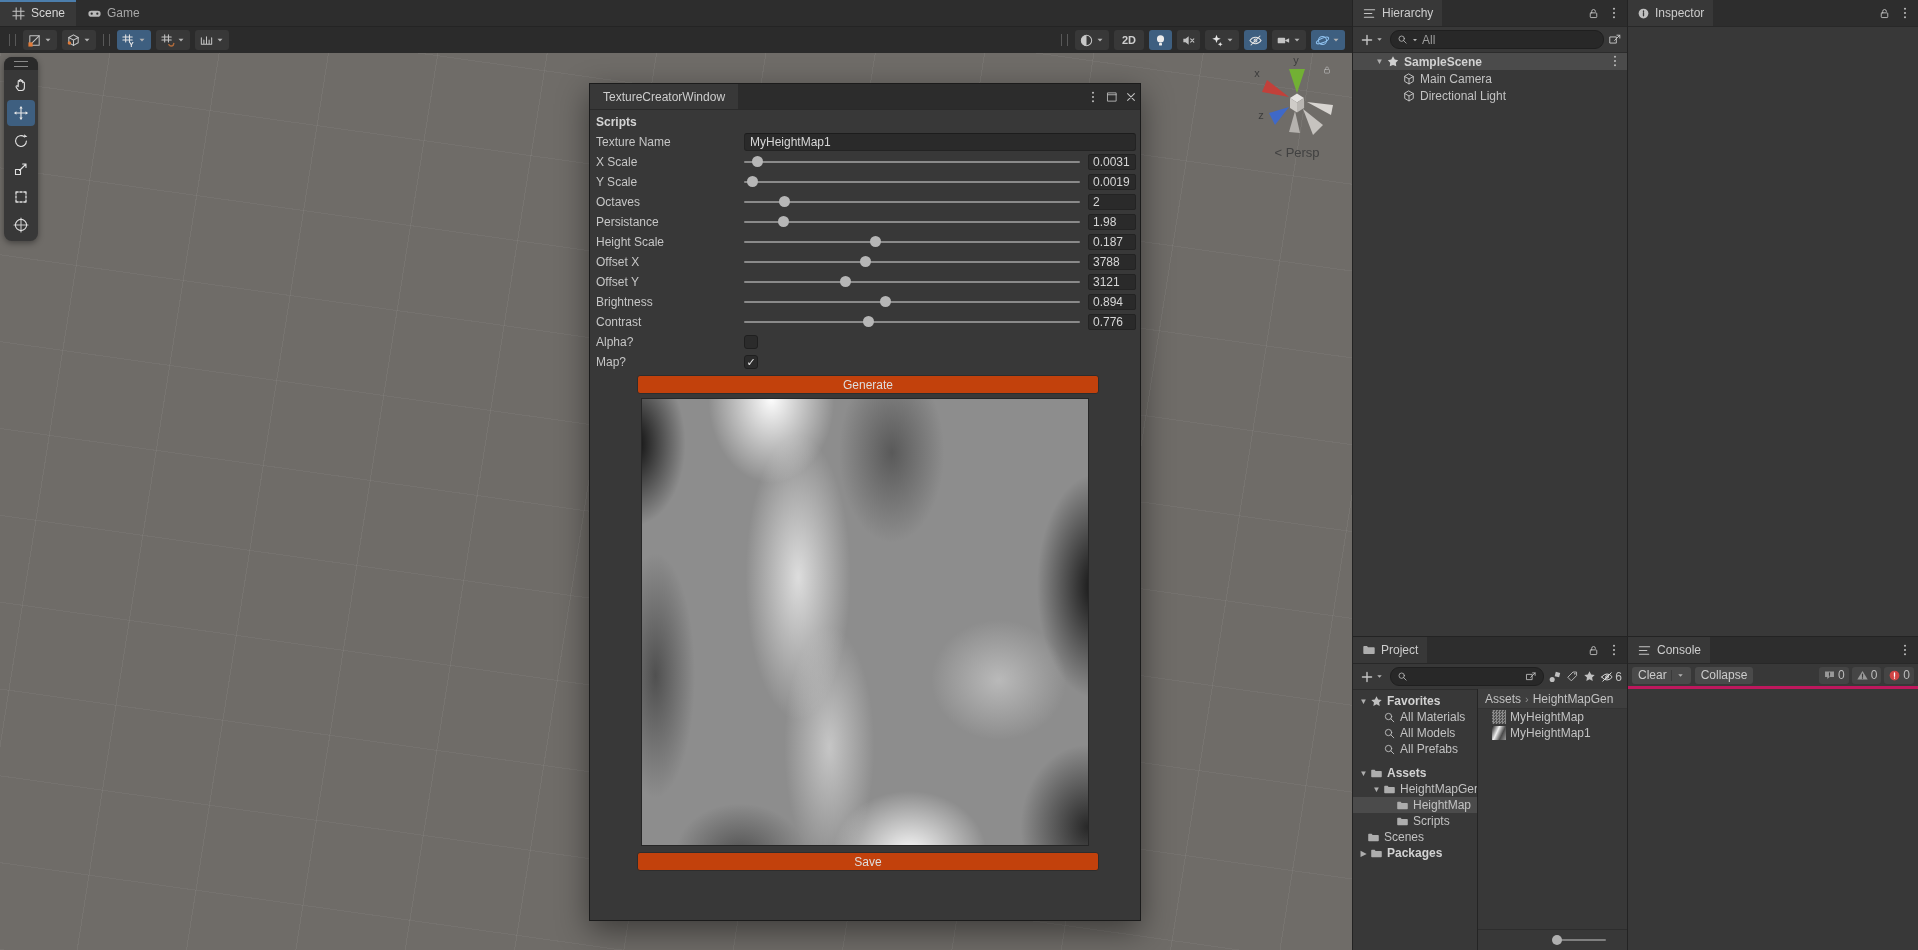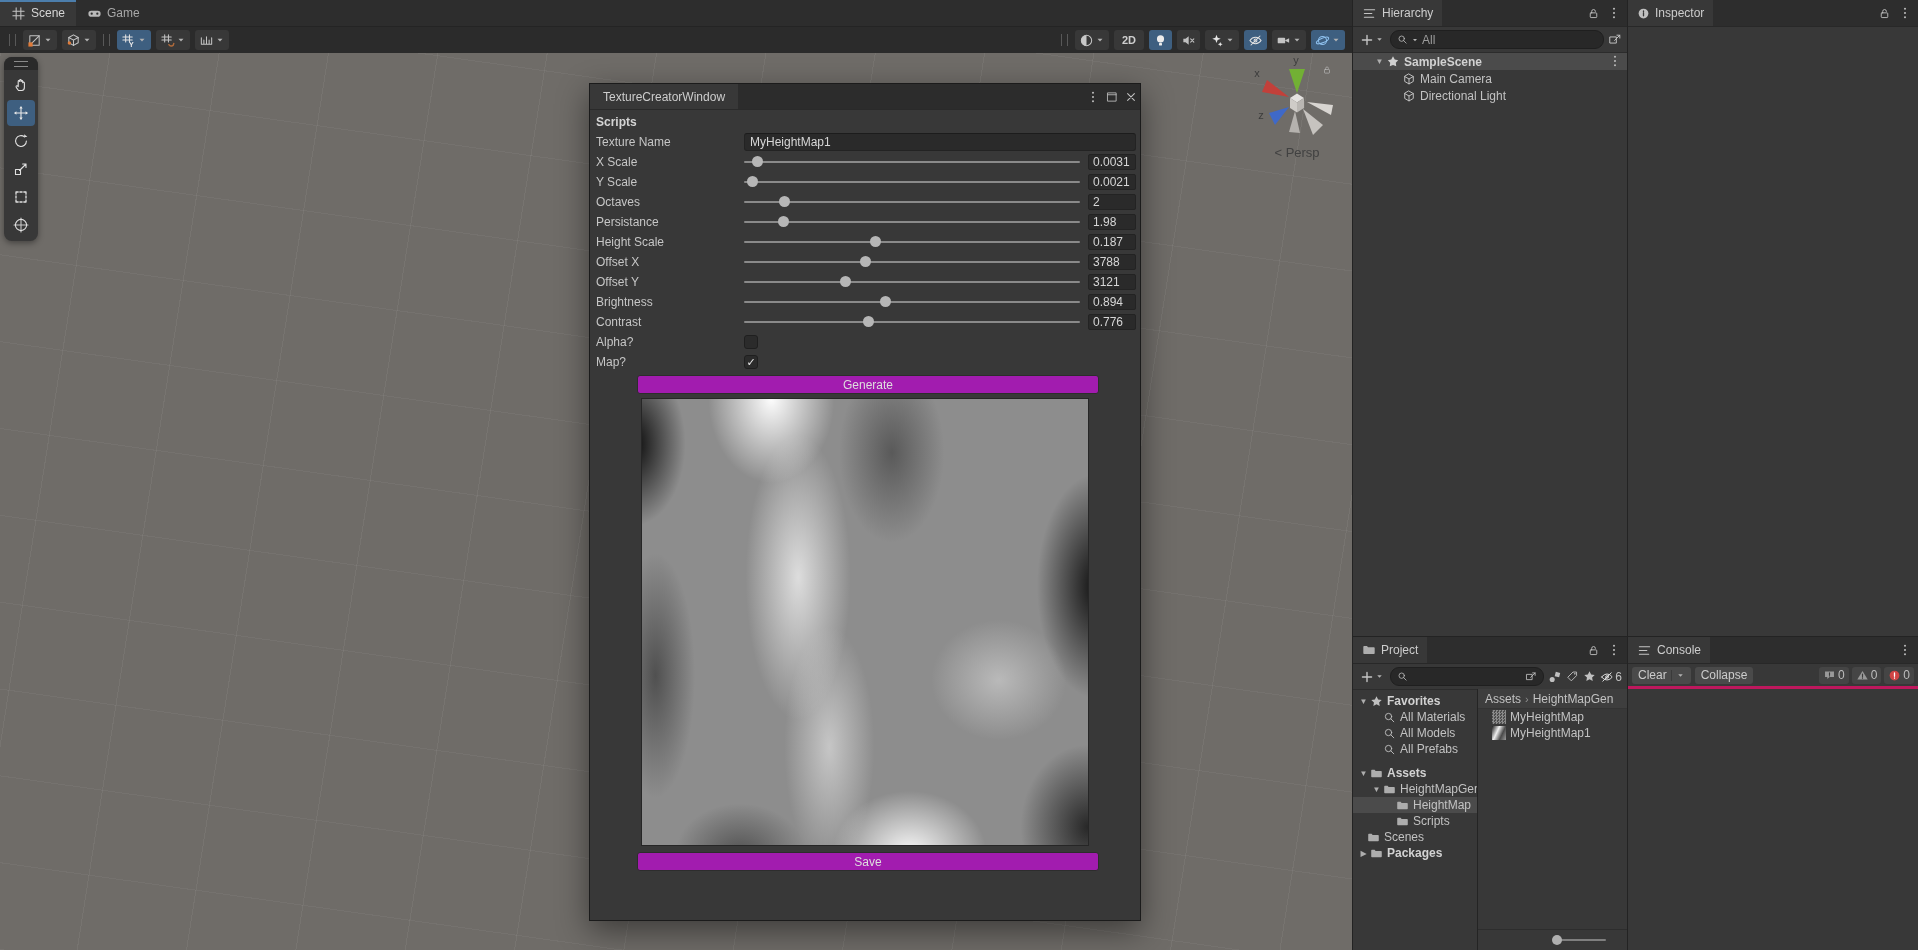--- a/index.html
+++ b/index.html
@@ -53,21 +53,21 @@
   .rlabel{width:148px;flex:none;color:#c6c6c6;white-space:nowrap}
   .tfield{flex:1;height:16px;background:#2a2a2a;border:1px solid #232323;border-top-color:#1c1c1c;border-radius:3px;
           display:flex;align-items:center;padding:0 5px;color:#d6d6d6}
   .sliderwrap{width:336px;flex:none;position:relative;height:100%}
   .track{position:absolute;left:0;right:0;top:9px;height:2px;background:#8a8a8a;border-radius:1px}
   .knob{position:absolute;top:4px;width:11px;height:11px;border-radius:50%;background:#b6b6b6;margin-left:-5px}
   .valbox{margin-left:8px;width:50px;box-sizing:border-box;height:16px;background:#2a2a2a;border:1px solid #232323;
           border-radius:2px;padding:0 4px;display:flex;align-items:center;color:#d6d6d6}
   .cbx{width:14px;height:14px;box-sizing:border-box;background:#2b2b2b;border:1px solid #1f1f1f;border-radius:3px;
        display:flex;align-items:center;justify-content:center;color:#eaeaea;font-size:11px}
-  .ubtn{height:17px;background:#a21caf;border:1px solid #2d2d2d;border-radius:3px;color:#dedede;
+  .ubtn{height:17px;background:#c2410c;border:1px solid #2d2d2d;border-radius:3px;color:#dedede;
         display:flex;align-items:center;justify-content:center;margin:12px 37px 0 41px}
   .gen{margin-top:3px}
   .save{margin-top:6px}
   .preview{width:448px;height:448px;margin:4px 0 0 45px;border:1px solid #262626;box-sizing:border-box;
     background:
      radial-gradient(ellipse 90px 120px at 29% 0%,rgba(255,255,255,.98),rgba(255,255,255,0) 70%),
      radial-gradient(ellipse 70px 190px at 35% 40%,rgba(235,235,235,.85),rgba(235,235,235,0) 75%),
      radial-gradient(ellipse 60px 160px at 42% 78%,rgba(222,222,222,.7),rgba(222,222,222,0) 75%),
      radial-gradient(ellipse 110px 90px at 60% 102%,rgba(255,255,255,.95),rgba(255,255,255,0) 70%),
      radial-gradient(ellipse 90px 80px at 80% 63%,rgba(215,215,215,.6),rgba(215,215,215,0) 75%),
@@ -427,21 +427,21 @@
                   <div class="knob" style="left: 4%;"></div>
                 </div>
                 <div class="valbox">0.0031</div>
               </div>
               <div class="row">
                 <span class="rlabel">Y Scale</span>
                 <div class="sliderwrap">
                   <div class="track"></div>
                   <div class="knob" style="left: 2.5%;"></div>
                 </div>
-                <div class="valbox">0.0021</div>
+                <div class="valbox">0.0019</div>
               </div>
               <div class="row">
                 <span class="rlabel">Octaves</span>
                 <div class="sliderwrap">
                   <div class="track"></div>
                   <div class="knob" style="left: 12%;"></div>
                 </div>
                 <div class="valbox">2</div>
               </div>
               <div class="row">

